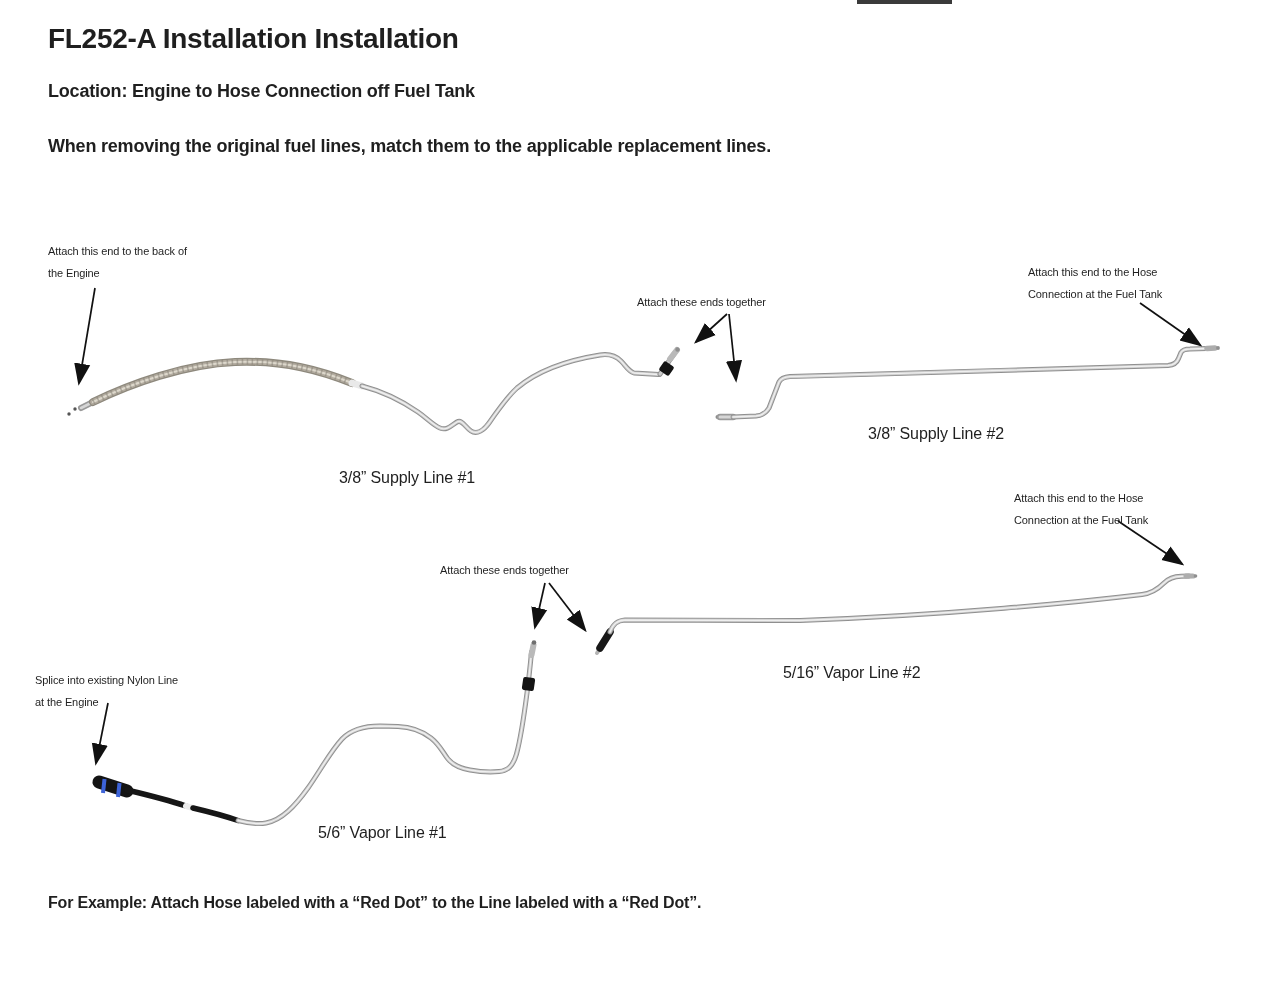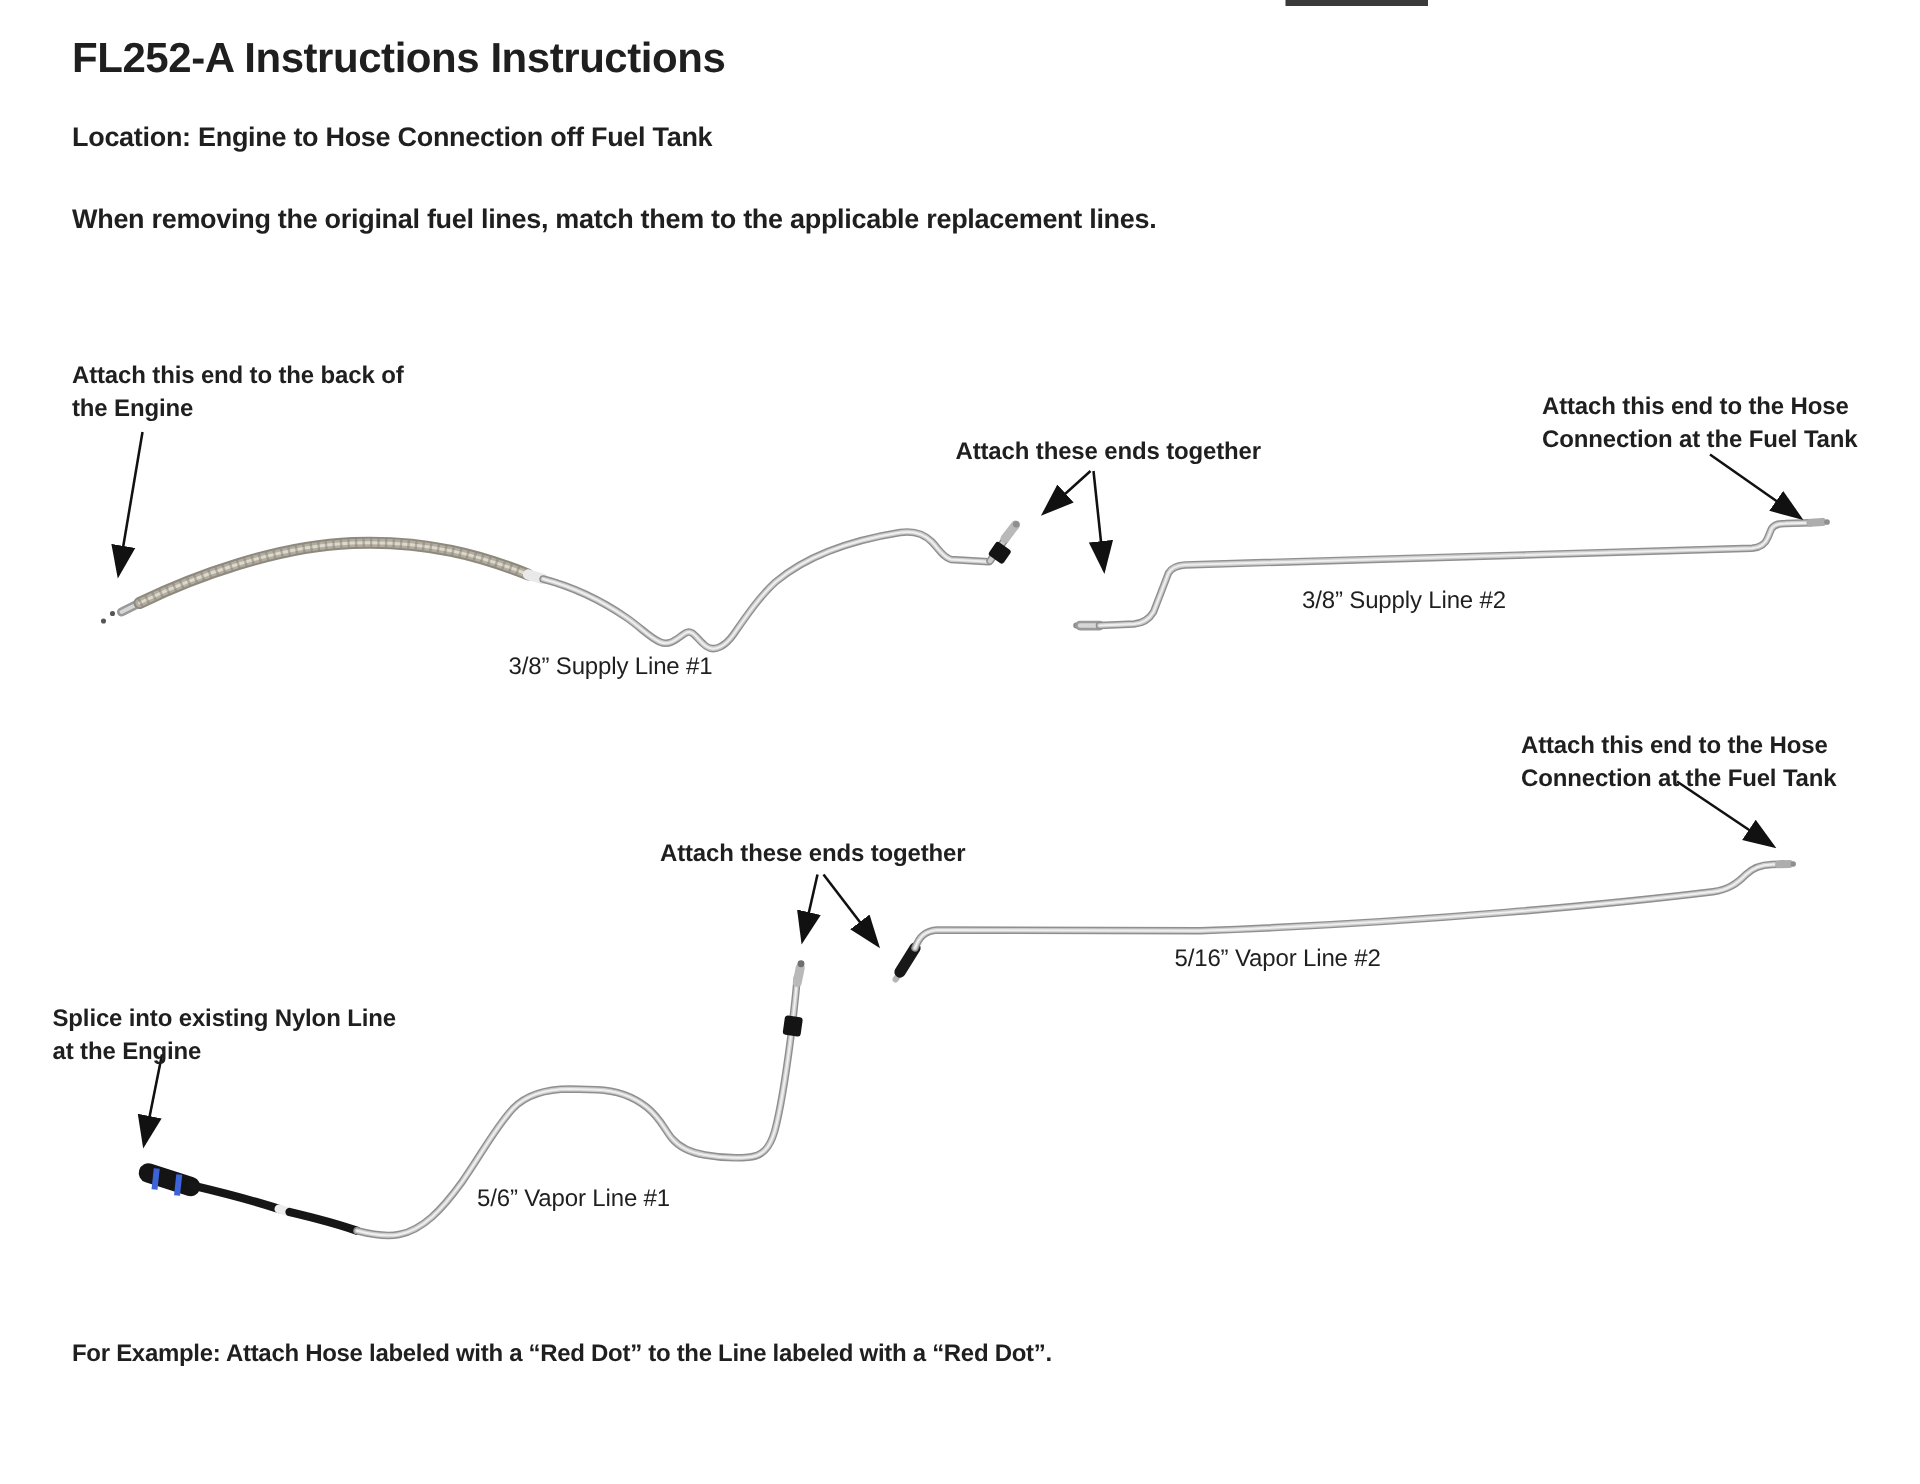--- a/index.html
+++ b/index.html
@@ -14,37 +14,37 @@
     --blue:#3d63d8;
     --arrow:#111111;
   }
   html,body{margin:0;padding:0;background:#ffffff;width:1280px;height:989px;overflow:hidden;}
   #page{position:relative;width:1280px;height:989px;background:#ffffff;
         font-family:"Liberation Sans", sans-serif;color:var(--text);}
   .abs{position:absolute;white-space:nowrap;}
   .title{font-size:28px;font-weight:bold;letter-spacing:-0.3px;}
   .h2{font-size:18px;font-weight:bold;letter-spacing:-0.2px;}
   .note{font-size:16px;font-weight:bold;letter-spacing:-0.2px;line-height:24px;}
-  .ann{font-size:16px;font-weight:bold;line-height:22px;letter-spacing:-0.1px;}
-  .lbl{font-size:16px;font-weight:normal;letter-spacing:-0.1px;}
+  .ann{font-size:11px;font-weight:normal;line-height:22px;letter-spacing:-0.1px;}
+  .lbl{font-size:16px;font-weight:normal;letter-spacing:-0.1px;margin-top:33px;}
   .topbar{position:absolute;left:857px;top:0;width:95px;height:4px;background:#3a3a3a;}
   svg{position:absolute;left:0;top:0;}
   .tube-outer{fill:none;stroke:var(--tube-outer);stroke-width:5;stroke-linecap:round;stroke-linejoin:round;}
   .tube-mid{fill:none;stroke:var(--tube-mid);stroke-width:3.1;stroke-linecap:round;stroke-linejoin:round;}
   .tube-hi{fill:none;stroke:var(--tube-hi);stroke-width:1.3;stroke-linecap:round;stroke-linejoin:round;}
   .arrow-line{fill:none;stroke:var(--arrow);stroke-width:1.7;}
 </style>
 </head>
 <body>
 
 <div id="page">
 
   <div class="topbar"></div>
 
-  <div class="abs title" style="left:48px;top:23px">FL252-A Instructions Instructions</div>
+  <div class="abs title" style="left:48px;top:23px">FL252-A Installation Installation</div>
   <div class="abs h2" style="left:48px;top:136px">When removing the original fuel lines, match them to the applicable replacement lines.</div>
   <div class="abs h2" style="left:48px;top:81px">Location: Engine to Hose Connection off Fuel Tank</div>
 
   <svg width="1280" height="989" viewBox="0 0 1280 989">
     <defs>
       <marker id="ah" viewBox="0 0 12 10" refX="10.5" refY="5" markerWidth="13" markerHeight="11" orient="auto">
         <path d="M0,0.6 L12,5 L0,9.4 Z" fill="#111111"></path>
       </marker>
     </defs>
 

